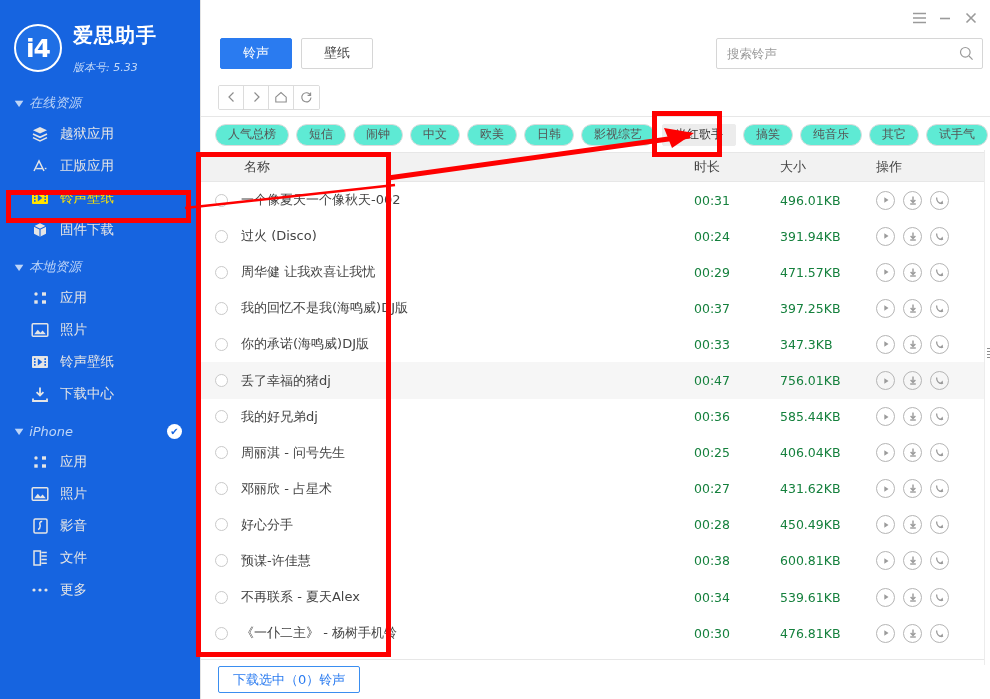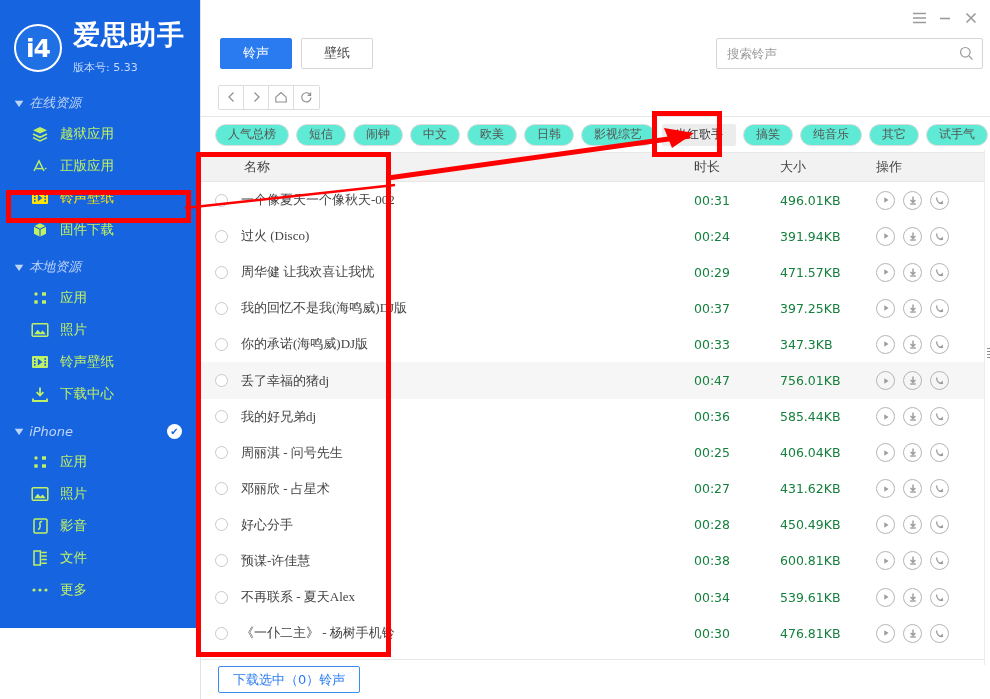--- a/index.html
+++ b/index.html
@@ -10,21 +10,21 @@
     font-family: "DejaVu Sans", "Liberation Sans", sans-serif;
   }
   #app {
     position: relative;
     width: 990px; height: 699px;
     display: flex;
   }
 
   
   .sidebar {
-    width: 200px; height: 628px;
+    width: 200px; height: 699px;
     background: #1664e0;
     color: #ffffff;
     flex: 0 0 200px;
     position: relative;
     overflow: hidden;
   }
   .brand {
     display: flex; align-items: center;
     padding: 14px 0 0 14px;
     height: 82px;
@@ -34,25 +34,25 @@
     background: #1f6fe5;
     border: 2px solid #ffffff;
     display: flex; align-items: center; justify-content: center;
     font-size: 25px; font-weight: bold; color: #ffffff;
     font-family: "DejaVu Sans", sans-serif;
     letter-spacing: -1px;
     flex: 0 0 48px;
   }
   .brand-text { margin-left: 11px; }
   .brand-title {
-    font-size: 27px; font-weight: bold; color: #ffffff;
+    font-size: 20px; font-weight: bold; color: #ffffff;
     letter-spacing: 1px; line-height: 26px;
   }
   .brand-version {
-    font-size: 11px; color: #c3d9f8; margin-top: 13px; line-height: 14px;
+    font-size: 11px; color: #c3d9f8; margin-top: 13px; line-height: 14px; font-style: italic;
   }
 
   .group-header {
     display: flex; align-items: center;
     height: 30px;
     padding-left: 16px;
     font-size: 13px;
     color: #bed5f7;
     margin-top: 6px;
   }
@@ -66,21 +66,21 @@
     background: #ffffff; color: #1664e0;
     font-size: 10px; line-height: 15px; text-align: center;
     margin-right: 18px; font-weight: bold;
   }
 
   .nav-item {
     display: flex; align-items: center;
     height: 32px;
     padding-left: 30px;
     font-size: 13.5px;
-    color: #bef264;
+    color: #e5e5e5;
     cursor: pointer;
     position: relative;
   }
   .nav-item .ico {
     width: 20px; height: 20px;
     margin-right: 10px;
     display: flex; align-items: center; justify-content: center;
     flex: 0 0 20px;
   }
   .nav-item .ico svg { display: block; }
@@ -188,21 +188,21 @@
   }
 
   .tablehead {
     height: 30px;
     background: #f2f2f2;
     display: flex; align-items: center;
     font-size: 13px; color: #444;
     border-top: 1px solid #e7e7e7;
     border-bottom: 1px solid #e7e7e7;
   }
-  .col-name { flex: 1; padding-left: 43px; font-family: Liberation Serif, serif; }
+  .col-name { flex: 1; padding-left: 43px; }
   .col-dur  { width: 86px; text-align: left; }
   .col-size { width: 96px; text-align: left; }
   .col-act  { width: 120px; text-align: left; }
 
   .rows { flex: 1; overflow: hidden; }
   .row {
     height: 36.1px;
     display: flex; align-items: center;
     font-size: 13px; color: #444;
     cursor: default;

